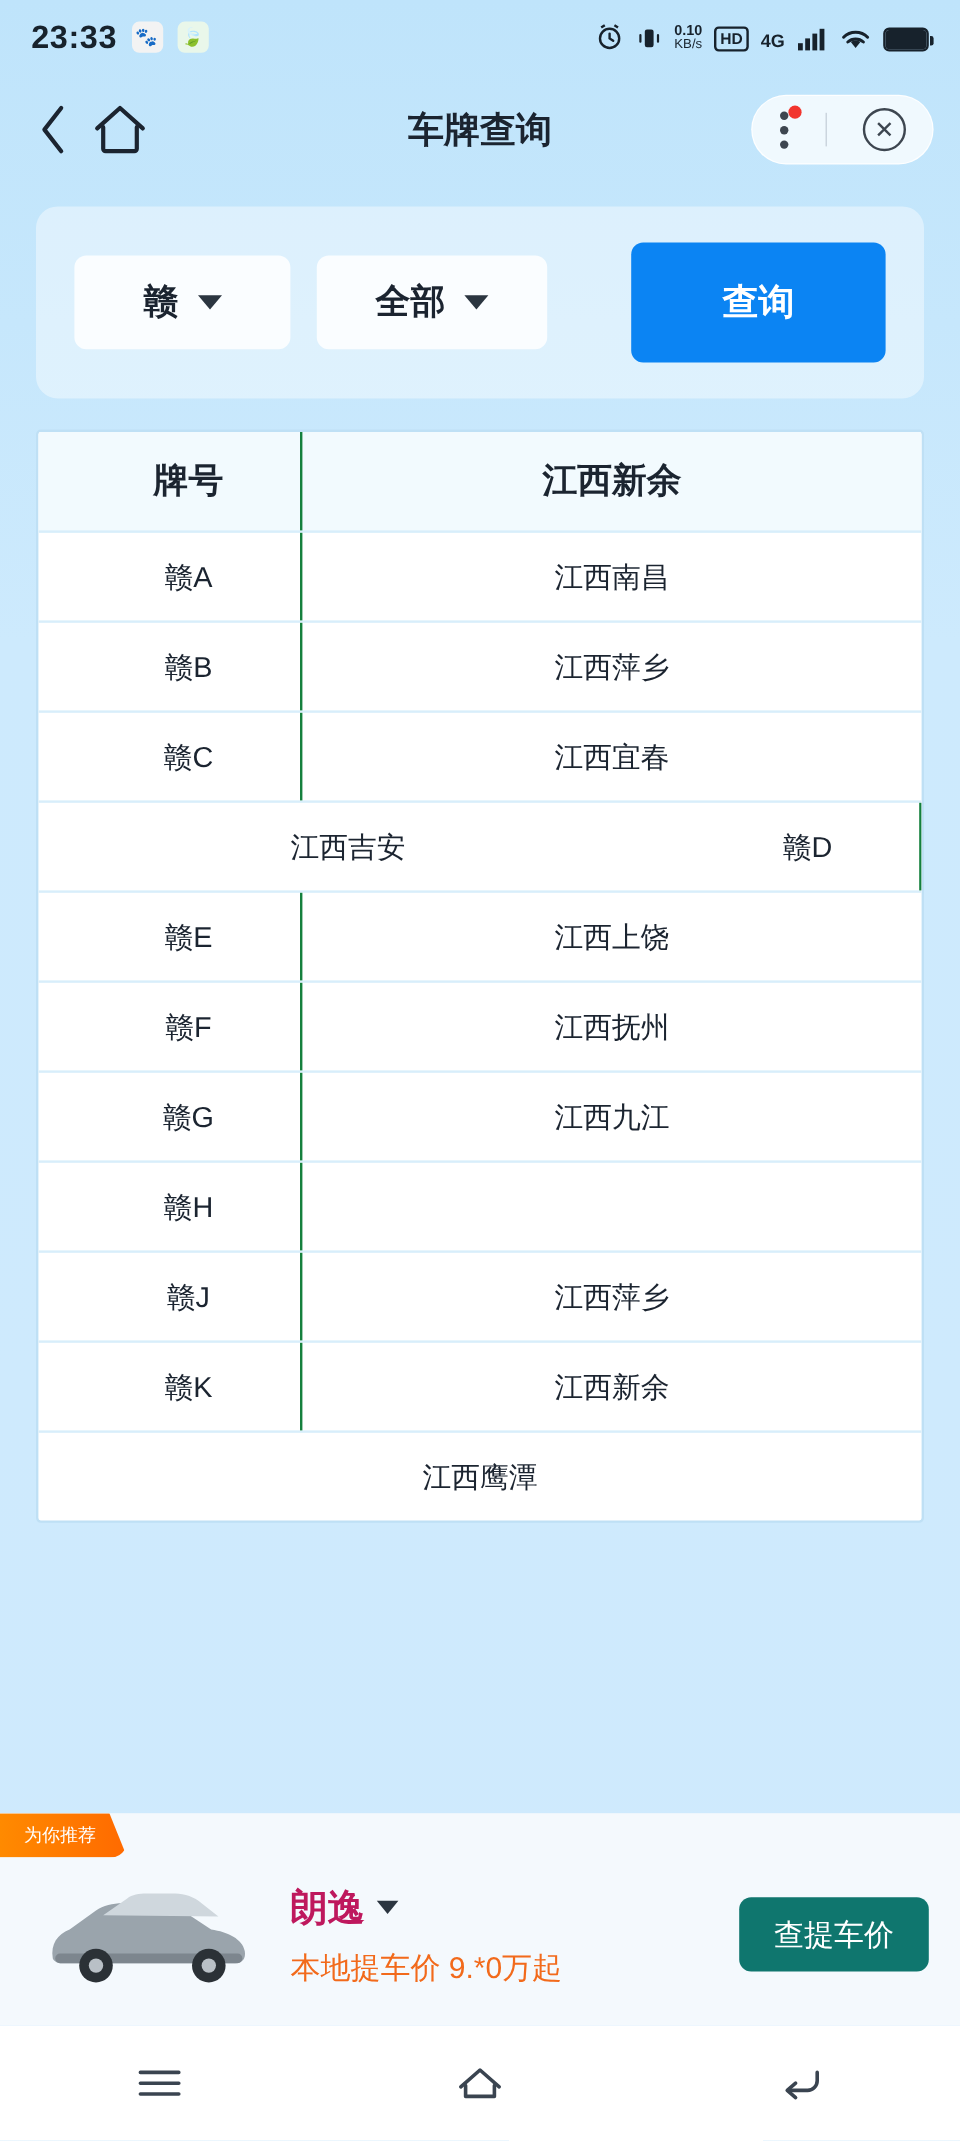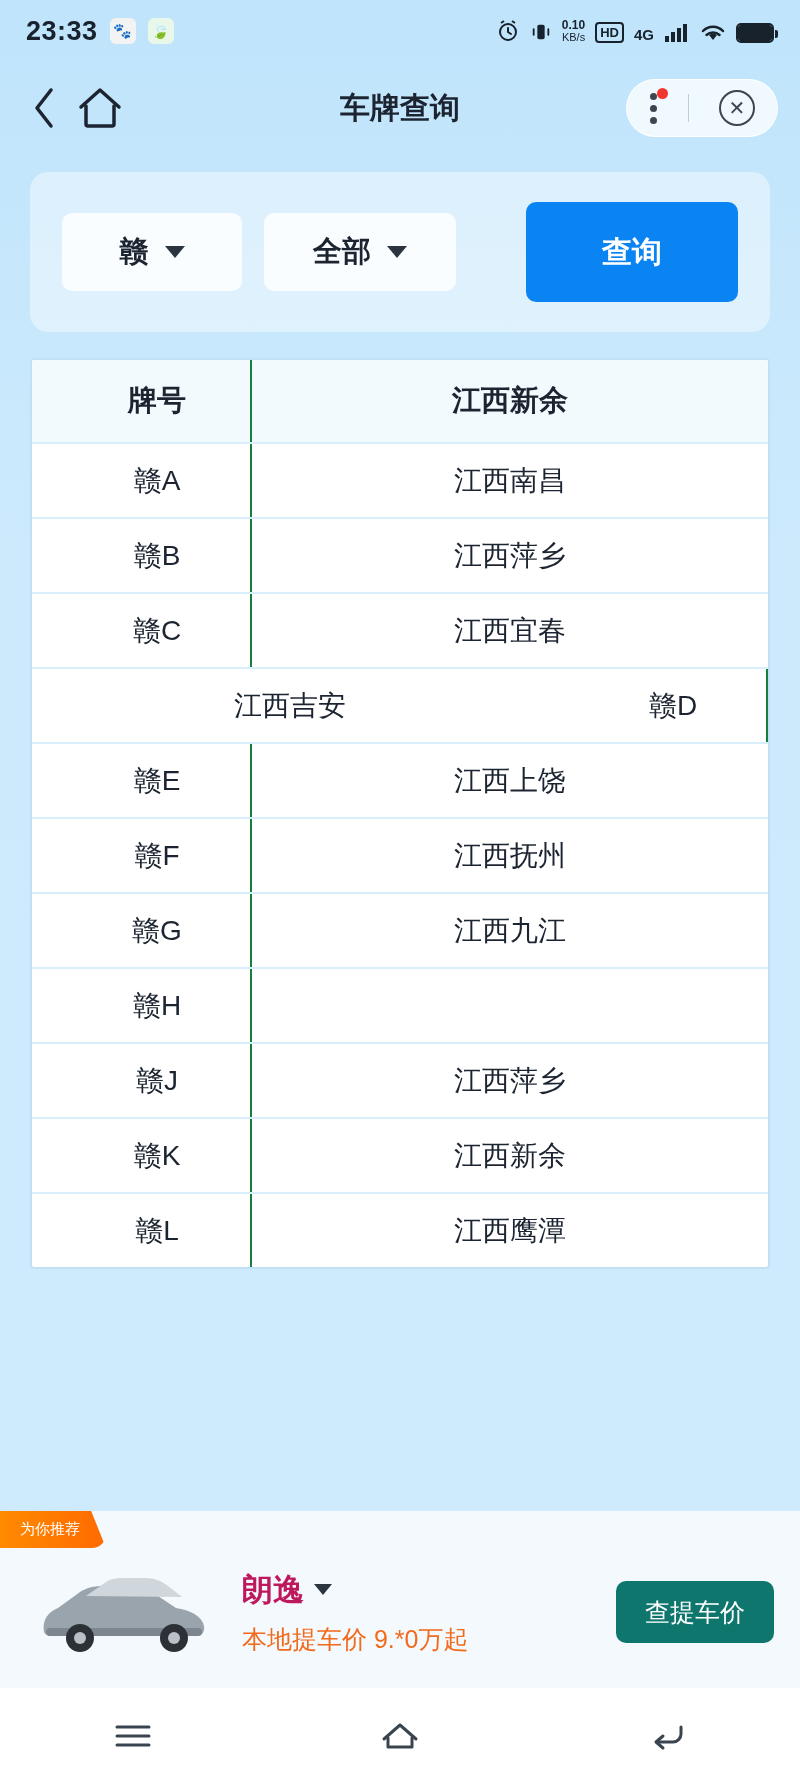--- a/index.html
+++ b/index.html
@@ -252,21 +252,21 @@
   }
   .trow:last-child { border-bottom: none; }
   .trow.head {
     background: #f2fafe;
     height: 82px;
   }
   .cell {
     display: flex;
     align-items: center;
     justify-content: center;
-    font-size: 28px;
+    font-size: 24px;
     color: #1b2430;
   }
   .cell.c1 {
     flex: 0 0 186px;
     border-right: 2px solid #15803d;
     margin-left: 32px;
   }
   .cell.c2 { flex: 1 1 auto; }
   .trow.head .cell { font-weight: bold; font-size: 29px; }
 
@@ -483,21 +483,20 @@
     </div>
     <div class="trow">
       <div class="cell c1">赣J</div>
       <div class="cell c2">江西萍乡</div>
     </div>
     <div class="trow">
       <div class="cell c1">赣K</div>
       <div class="cell c2">江西新余</div>
     </div>
     <div class="trow">
-      <div class="cell c1">赣L</div>
       <div class="cell c2">江西鹰潭</div>
     </div>
   </div>
 
   <div class="spacer"></div>
 
   <div class="ad-area">
     <div class="ad-tag">为你推荐</div>
     <div class="ad-body">
       <div class="car-img">

